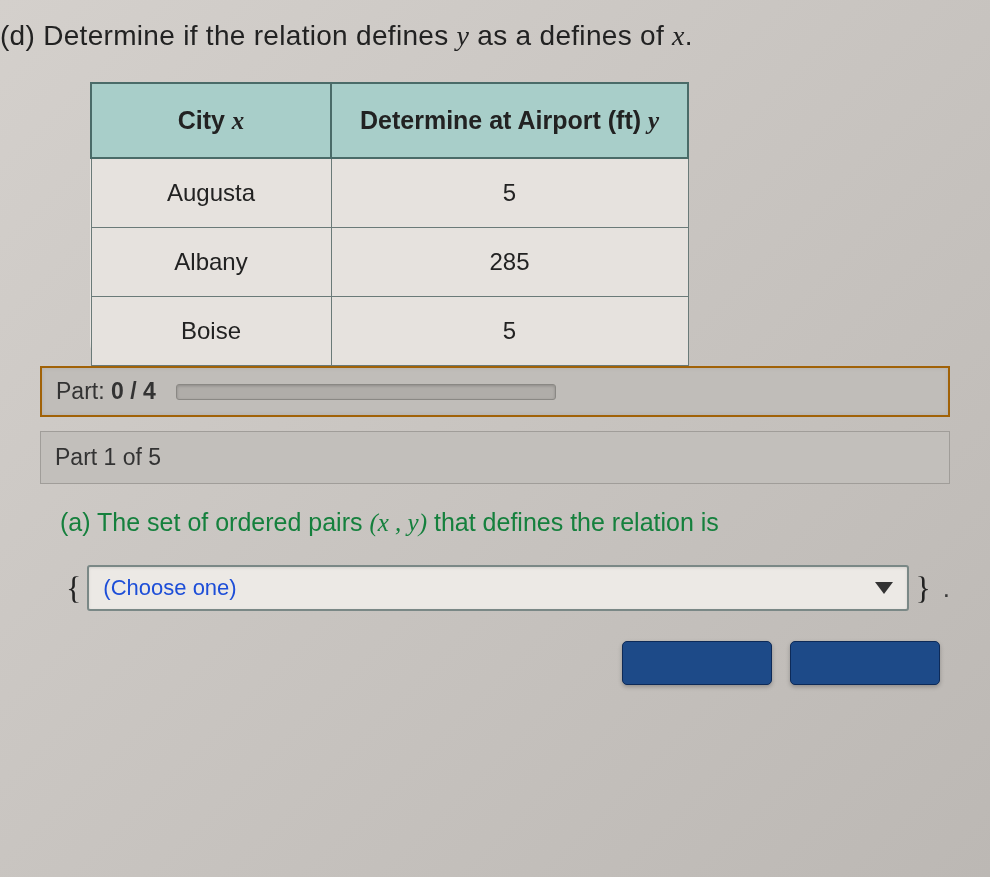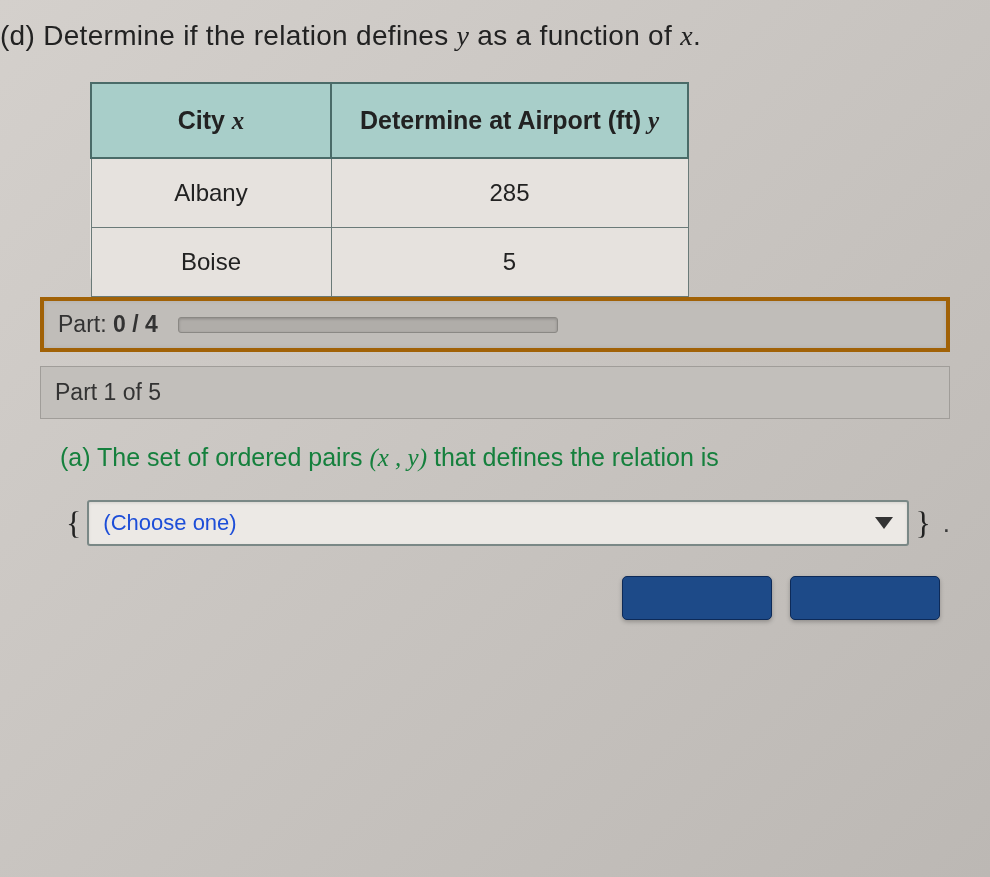--- a/index.html
+++ b/index.html
@@ -43,21 +43,21 @@
     border: 1px solid #6a7a78;
     text-align: center;
     background: #e6e2de;
   }
   table.data-table th:first-child,
   table.data-table td:first-child { min-width: 240px; }
   table.data-table th:last-child,
   table.data-table td:last-child { min-width: 330px; }
   .part-bar {
     background: #c0bdb9;
-    border: 4px solid #a16207;
+    border: 2px solid #a16207;
     padding: 10px 14px;
     margin: 0 30px 14px 40px;
     display: flex;
     align-items: center;
     box-shadow: inset 0 0 4px rgba(0,0,0,0.08);
   }
   .part-bar .label {
     font-size: 23px;
     color: #333;
   }
@@ -124,35 +124,39 @@
     border: 1px solid #0d2a58;
     border-radius: 5px;
     box-shadow: 0 2px 4px rgba(0,0,0,0.25);
   }
 </style>
 </head>
 <body>
 
 <div class="question-prompt">
   <span class="part-letter">(d)</span>
-  <span>Determine if the relation defines </span><span class="italic">y</span><span> as a function of </span><span class="italic">x</span><span>.</span>
+  <span>Determine if the relation defines </span><span class="italic">y</span><span> as a defines of </span><span class="italic">x</span><span>.</span>
 </div>
 
 <table class="data-table">
   <thead>
     <tr>
       <th>
         <span>City </span><span class="italic">x</span>
       </th>
       <th>
         <span>Determine at Airport (ft) </span><span class="italic">y</span>
       </th>
     </tr>
   </thead>
   <tbody>
+    <tr>
+      <td>Augusta</td>
+      <td>5</td>
+    </tr>
     <tr>
       <td>Albany</td>
       <td>285</td>
     </tr>
     <tr>
       <td>Boise</td>
       <td>5</td>
     </tr>
   </tbody>
 </table>

